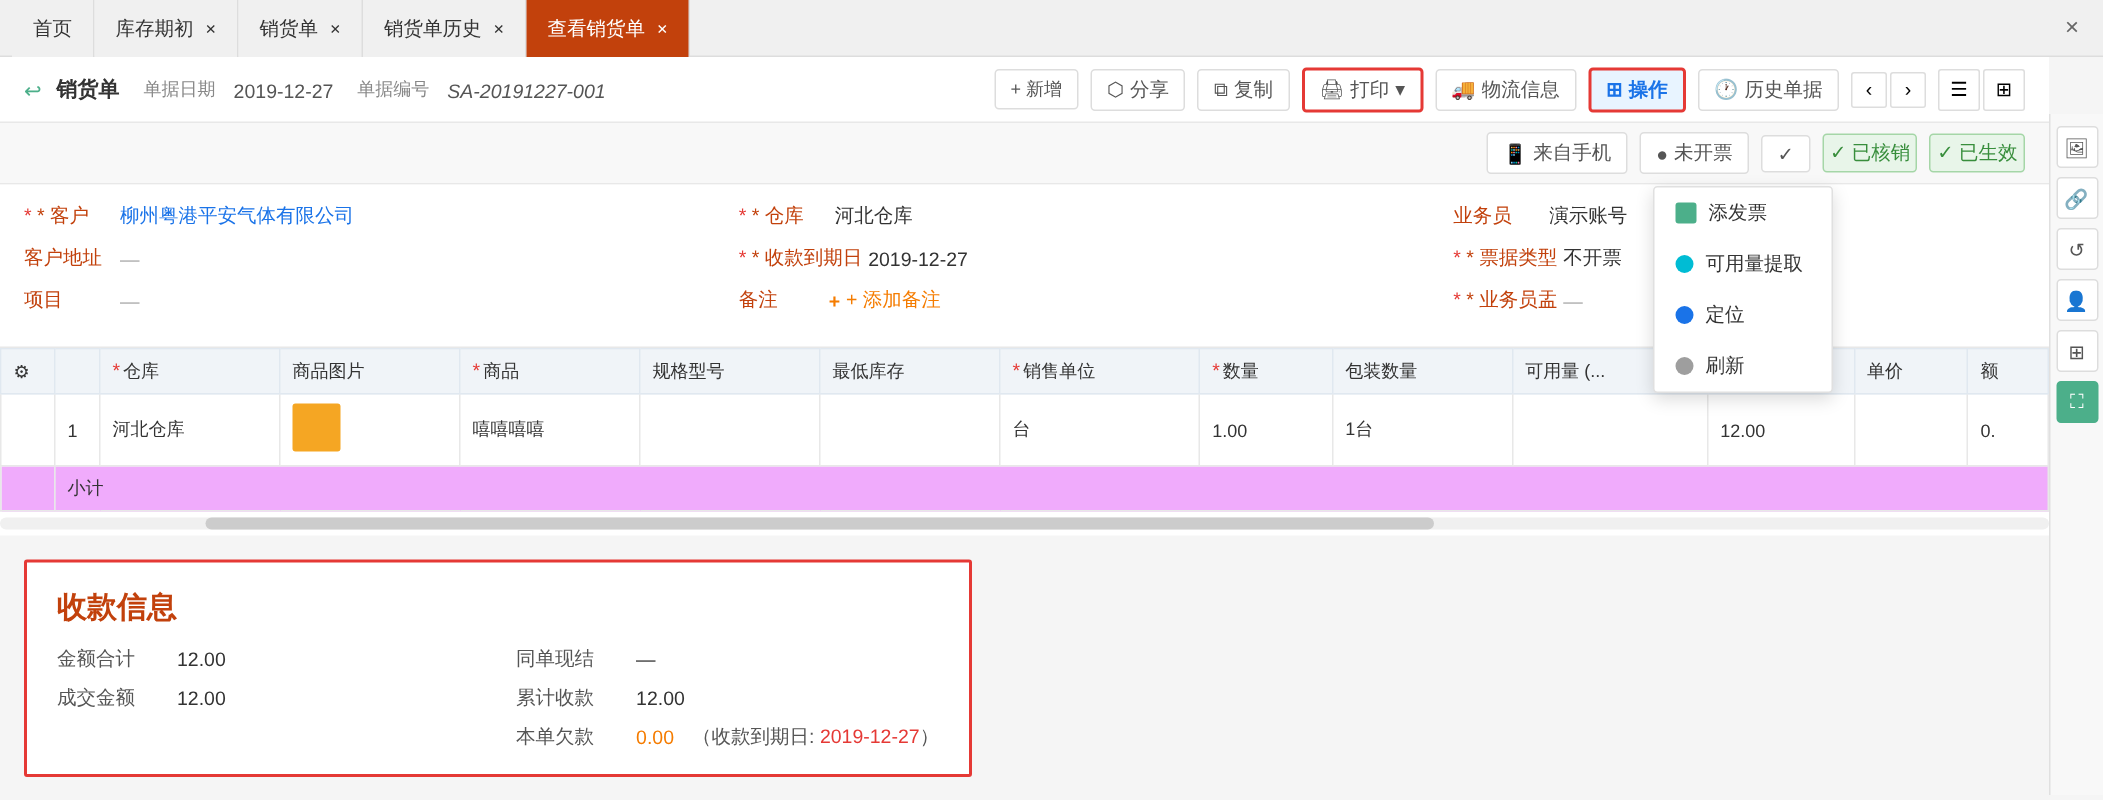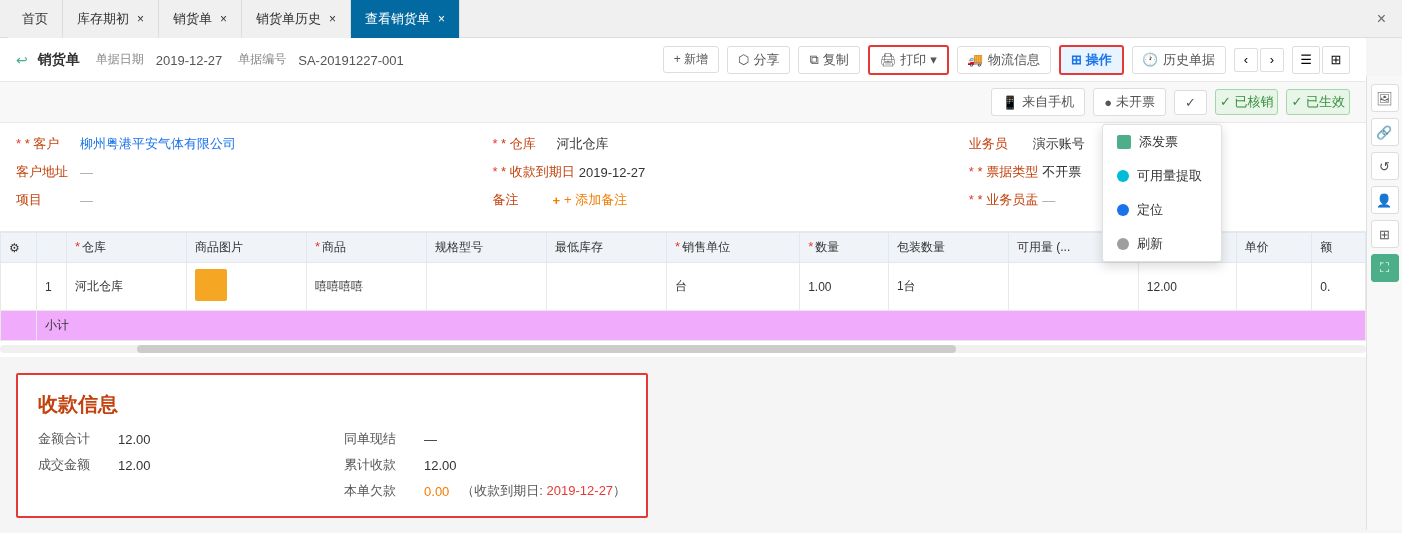--- a/index.html
+++ b/index.html
@@ -148,21 +148,21 @@
     <span class="close-icon">×</span>
   </div>
   <div class="tab-item">
     <span>销货单</span>
     <span class="close-icon">×</span>
   </div>
   <div class="tab-item">
     <span>销货单历史</span>
     <span class="close-icon">×</span>
   </div>
-  <div class="tab-item active" style="background:#0369a1; color:#fff;">
+  <div class="tab-item active" style="background:#c2410c; color:#fff;">
     <span>查看销货单</span>
     <span class="close-icon">×</span>
   </div>
   <div class="tab-bar-right">
     <div class="tab-close-btn">×</div>
   </div>
 </div>
 
 <div class="main-content">
 
@@ -171,21 +171,21 @@
       <div style="display:flex;align-items:center;gap:6px;">
         <span class="doc-icon">↩</span>
         <span class="doc-type">销货单</span>
       </div>
       <div class="header-field">
         <label>单据日期</label>
         <span style="margin-left:6px;">2019-12-27</span>
       </div>
       <div class="header-field">
         <label>单据编号</label>
-        <span style="margin-left:6px;">SA-20191227-001</span>
+        <span style="margin-left:6px;font-style:italic;">SA-20191227-001</span>
       </div>
     </div>
     <div class="header-right">
       <button class="btn-action">+ 新增</button>
       <button class="btn-action">
         <span>⬡</span>
         <span>分享</span>
       </button>
       <button class="btn-action">
         <span>⧉</span>

